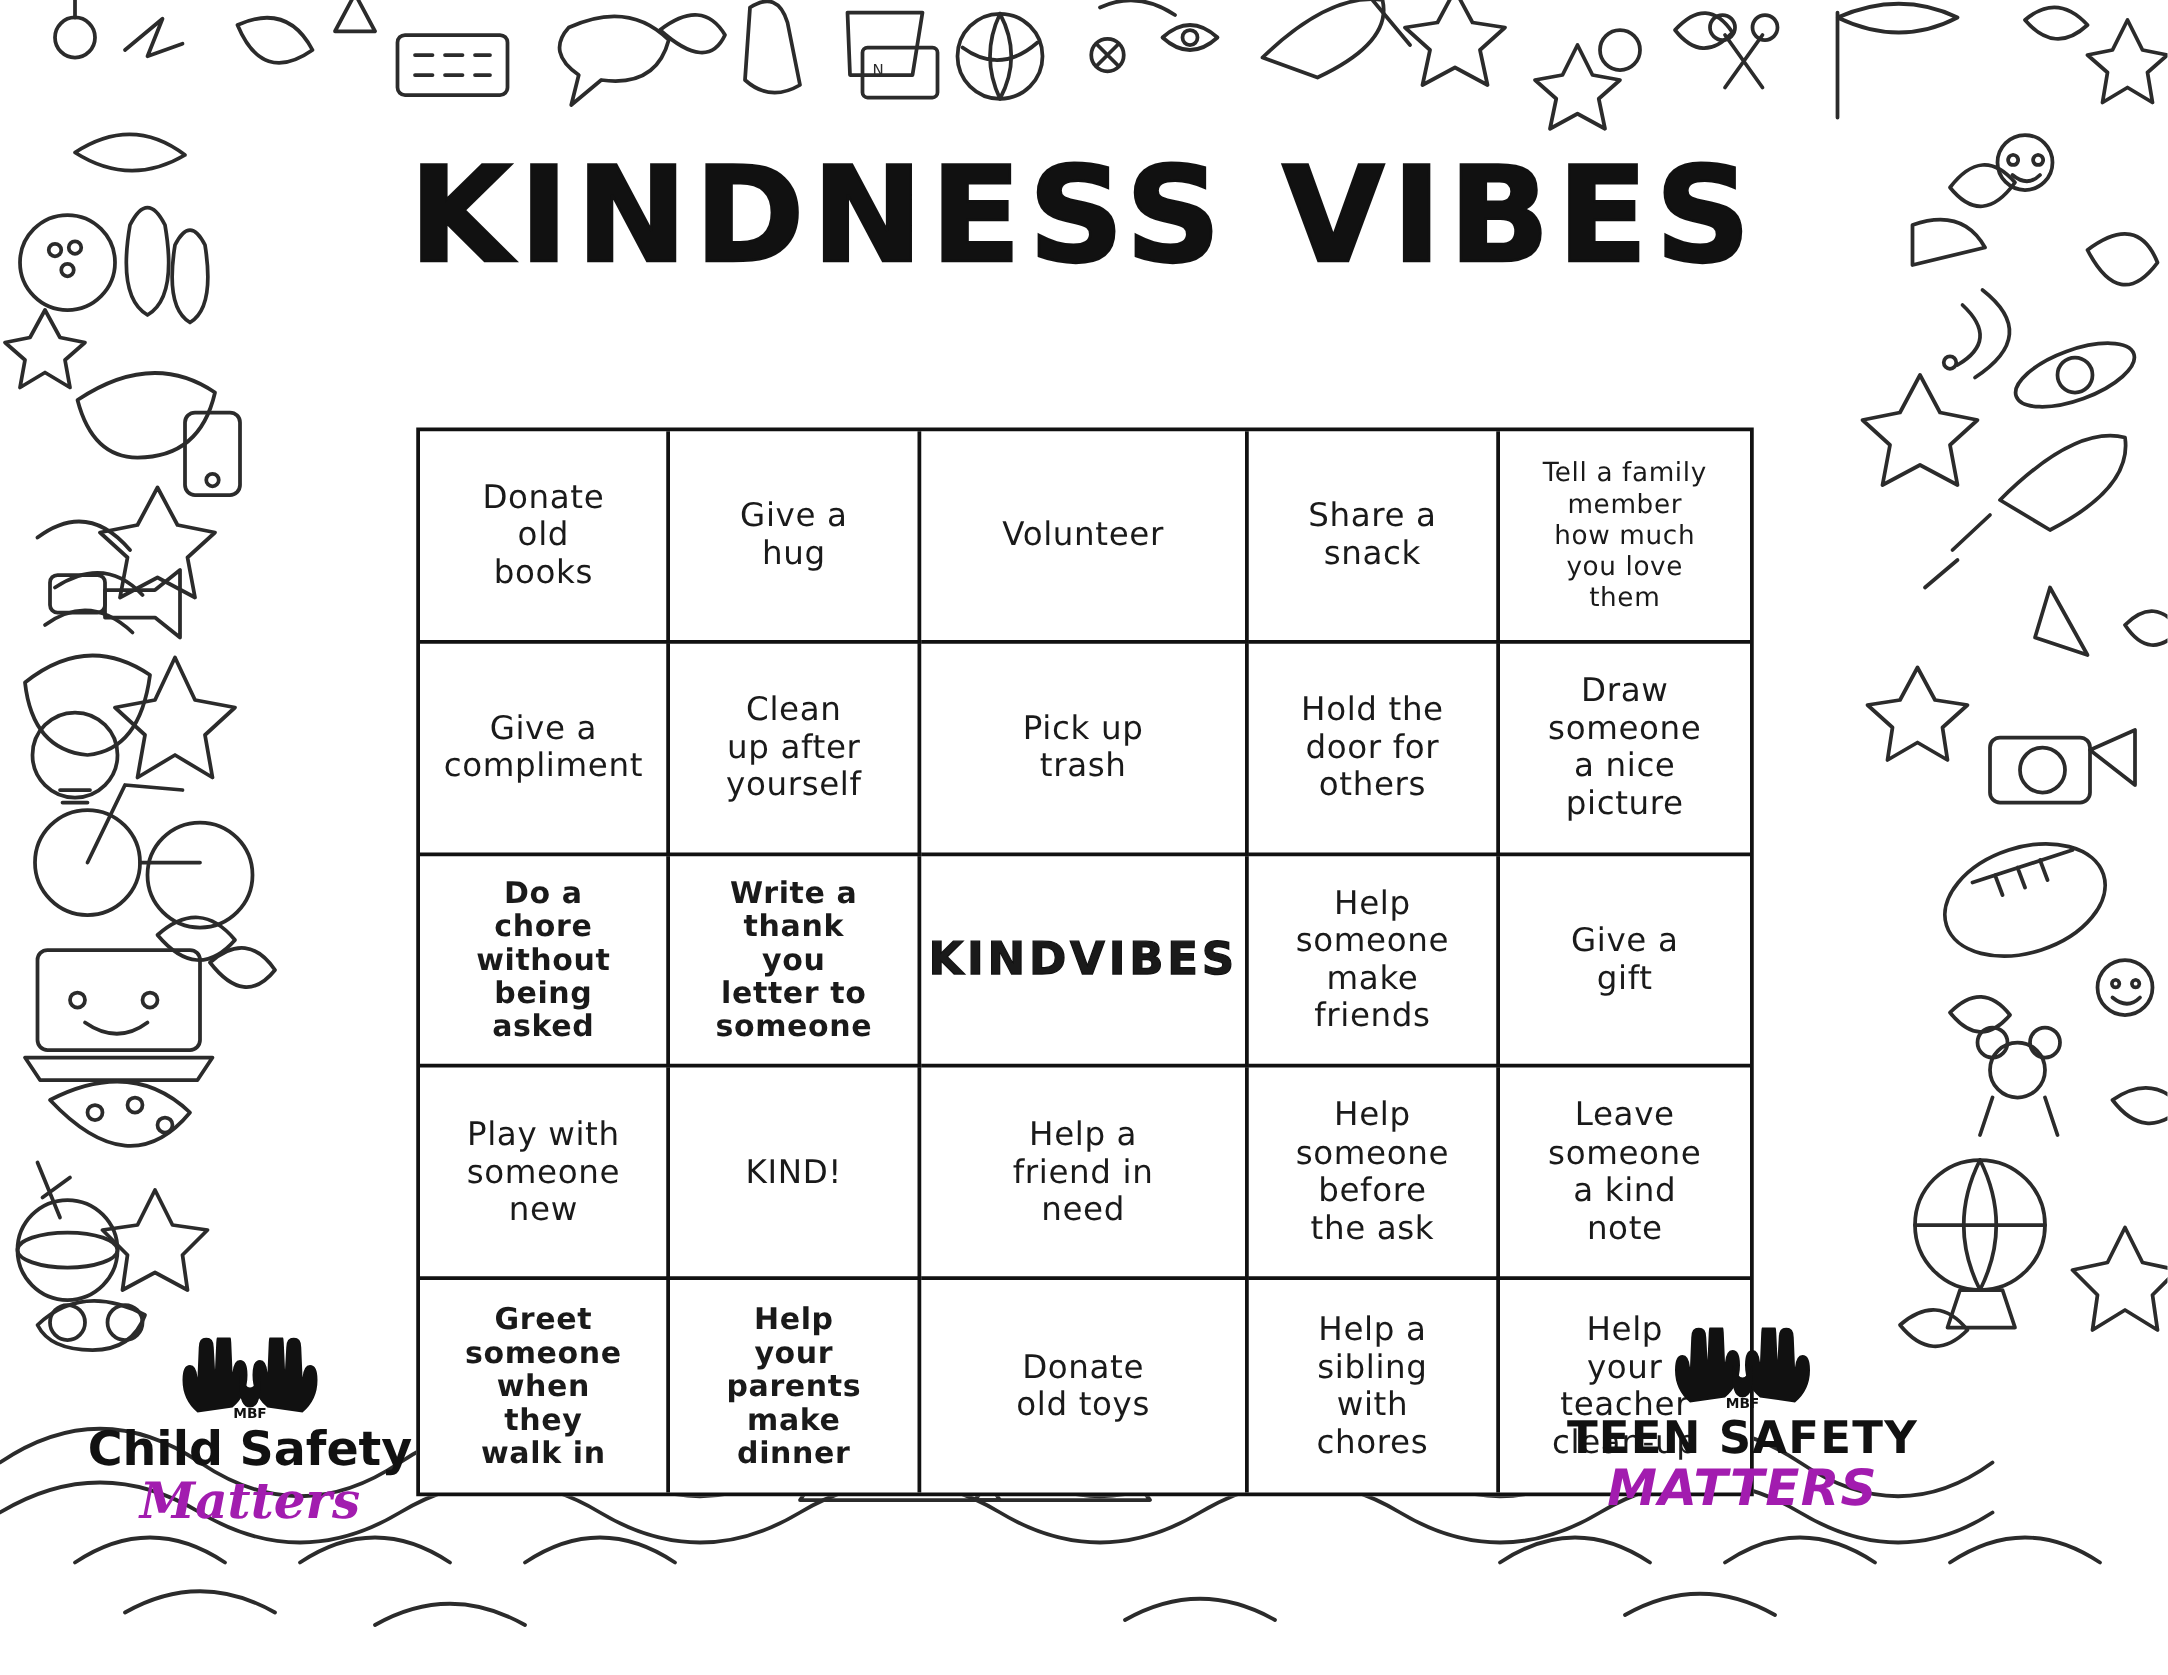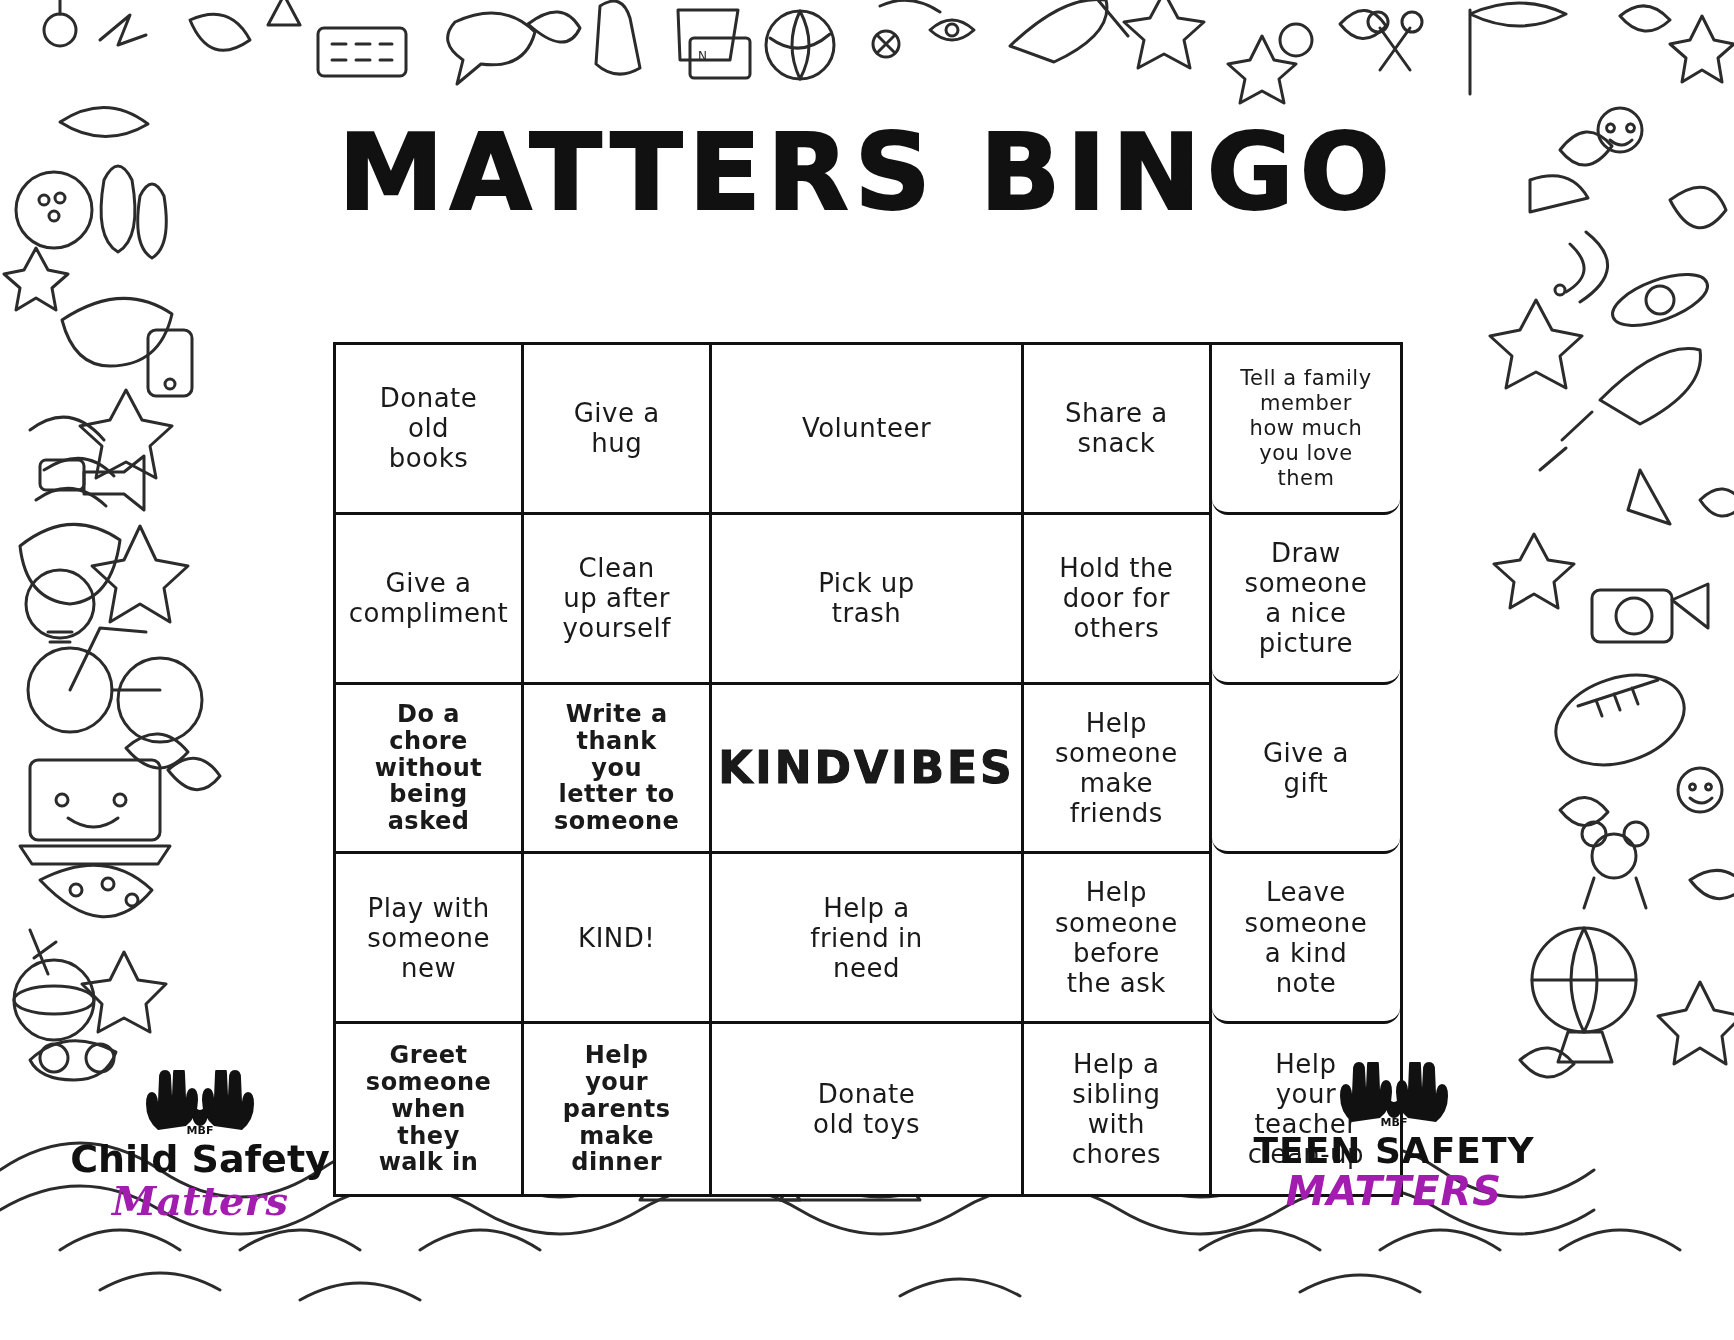--- a/index.html
+++ b/index.html
@@ -62,29 +62,29 @@
     align-items: center;
     justify-content: center;
     text-align: center;
     padding: 4px 6px;
     font-family: "DejaVu Sans", sans-serif;
     font-size: 26px;
     line-height: 1.16;
     color: #1a1a1a;
     letter-spacing: 0.5px;
   }
-  .bingo-cell:nth-child(5n) { border-right: none; border-radius: 16px; }
+  .bingo-cell:nth-child(5n) { border-right: none; }
   .bingo-cell:nth-child(n+21) { border-bottom: none; }
 
   .cell-small { font-size: 21px; line-height: 1.18; }
   .cell-tight { font-size: 24px; line-height: 1.12; font-weight: bold; }
 
   .free-space {
     font-weight: bold;
-    font-size: 44px;
+    font-size: 36px;
     letter-spacing: 3px;
     line-height: 1.25;
     text-align: center;
     -webkit-text-stroke: 1px #111111;
   }
 
   
   .logo {
     position: absolute;
     text-align: center;
@@ -251,21 +251,21 @@
       <path d="M640 1200 l80 -110 l80 110Z"></path>
       <path d="M780 1200 l70 -92 l70 92Z"></path>
       <path d="M900 1190 l66 -86 l66 86Z"></path>
       <path d="M560 1160 l30 -38 l30 38Z"></path>
       <path d="M700 1164 l36 -46 l36 46Z"></path>
       <path d="M100 1290 q60 -34 120 0 M300 1300 q60 -34 120 0 M900 1296 q60 -34 120 0 M1300 1292 q60 -34 120 0"></path>
     </g>
   </svg>
 </div>
 
-<div class="page-title">MATTERS BINGO</div>
+<div class="page-title">KINDNESS VIBES</div>
 
 <div class="bingo-card">
   <div class="bingo-cell">Donate<br>old<br>books</div>
   <div class="bingo-cell">Give a<br>hug</div>
   <div class="bingo-cell">Volunteer</div>
   <div class="bingo-cell">Share a<br>snack</div>
   <div class="bingo-cell cell-small">Tell a family<br>member<br>how  much<br>you love<br>them</div>
 
   <div class="bingo-cell">Give a<br>compliment</div>
   <div class="bingo-cell">Clean<br>up after<br>yourself</div>

